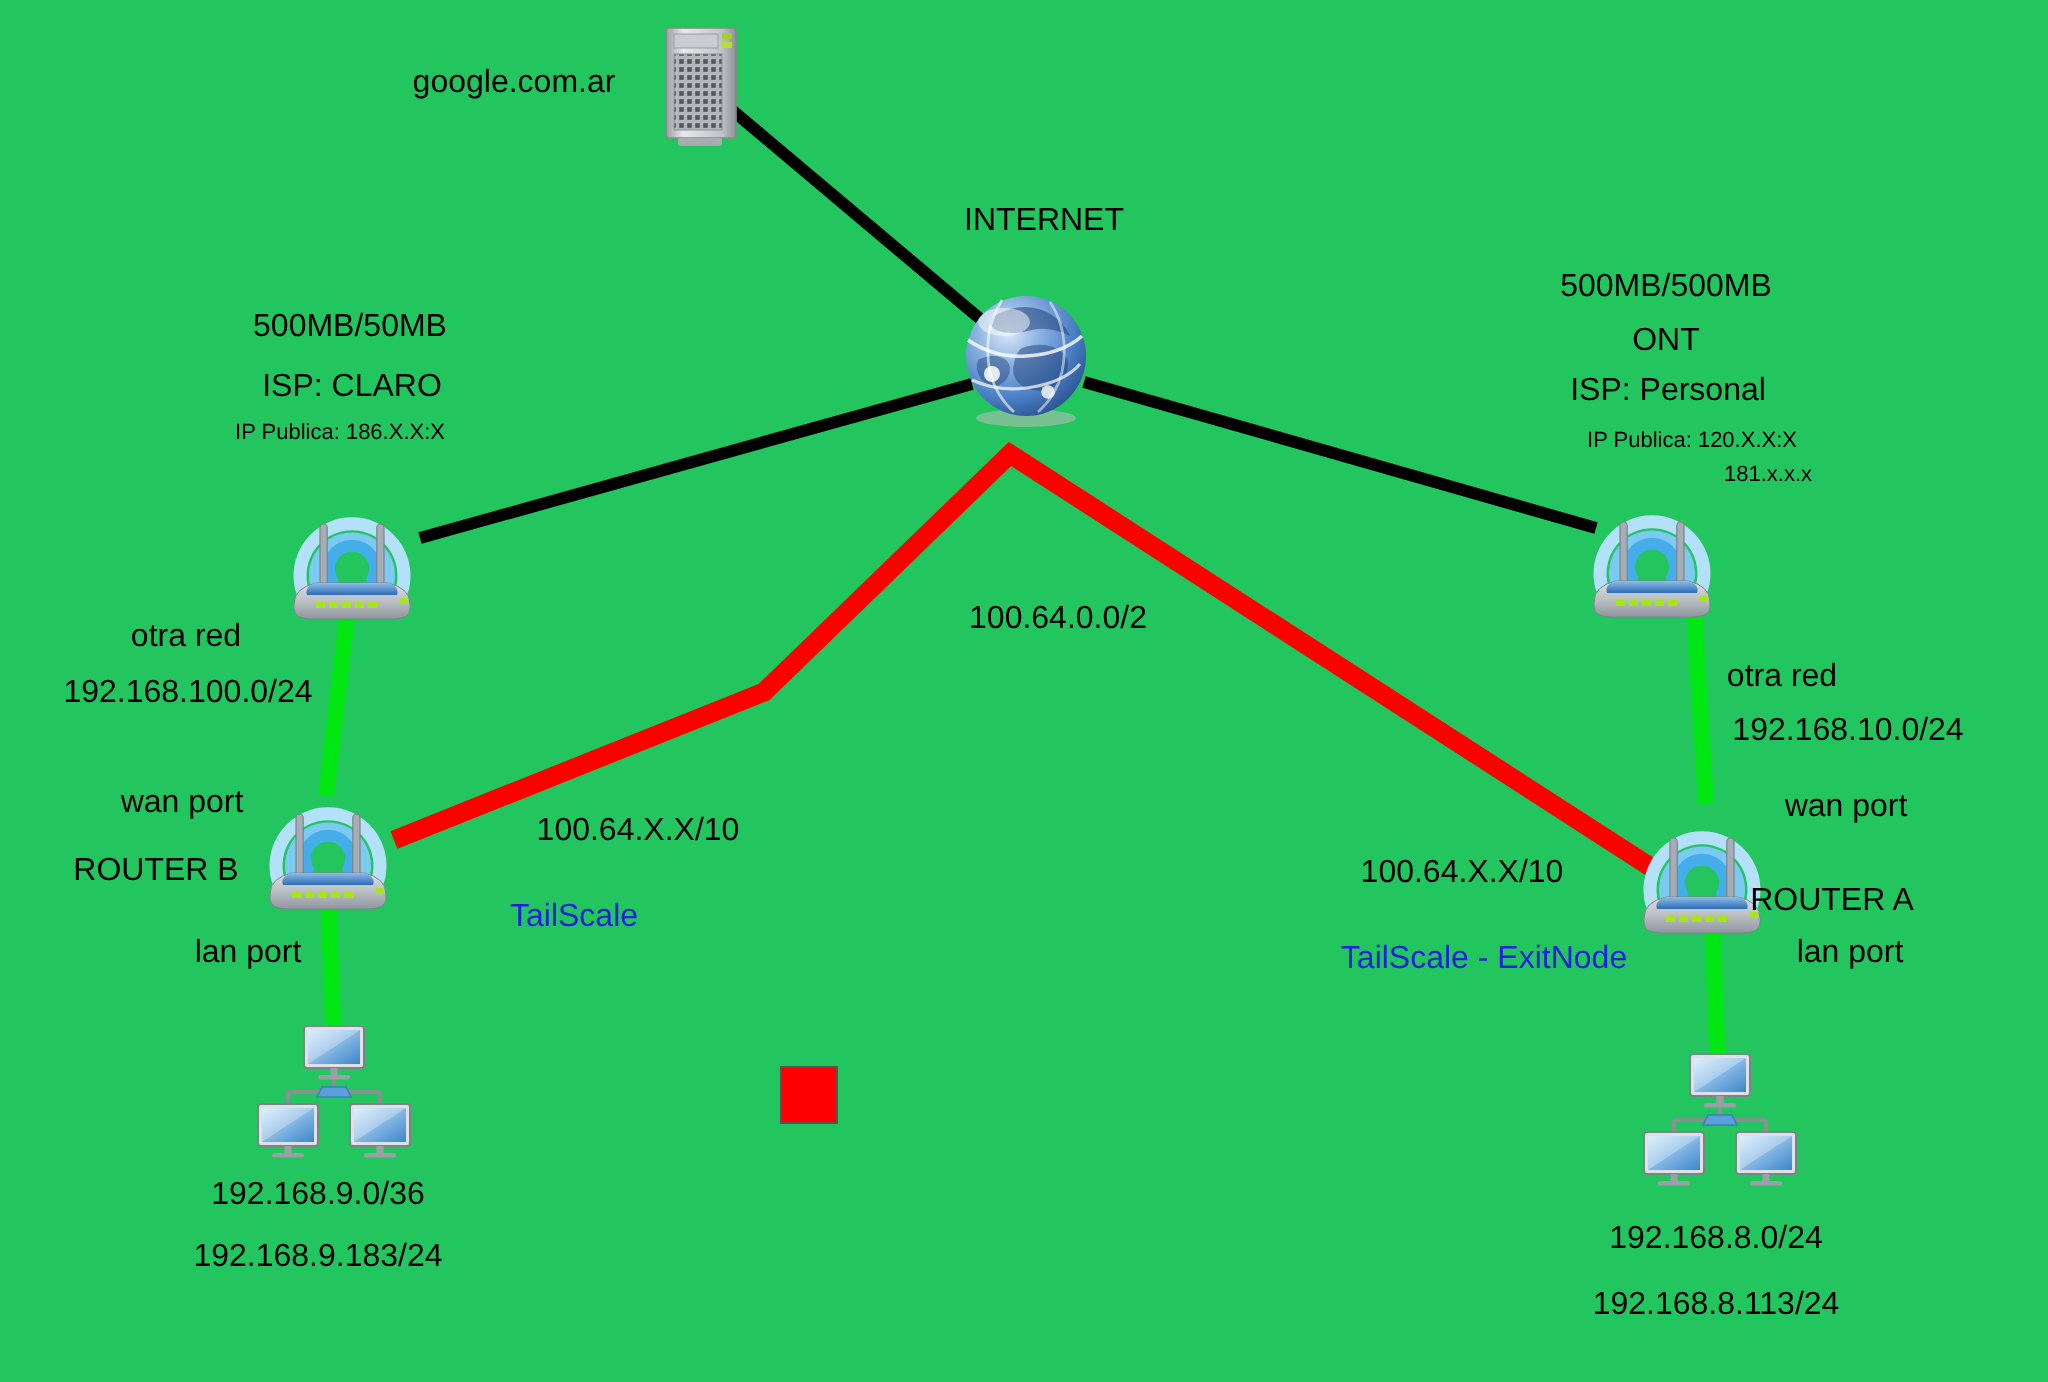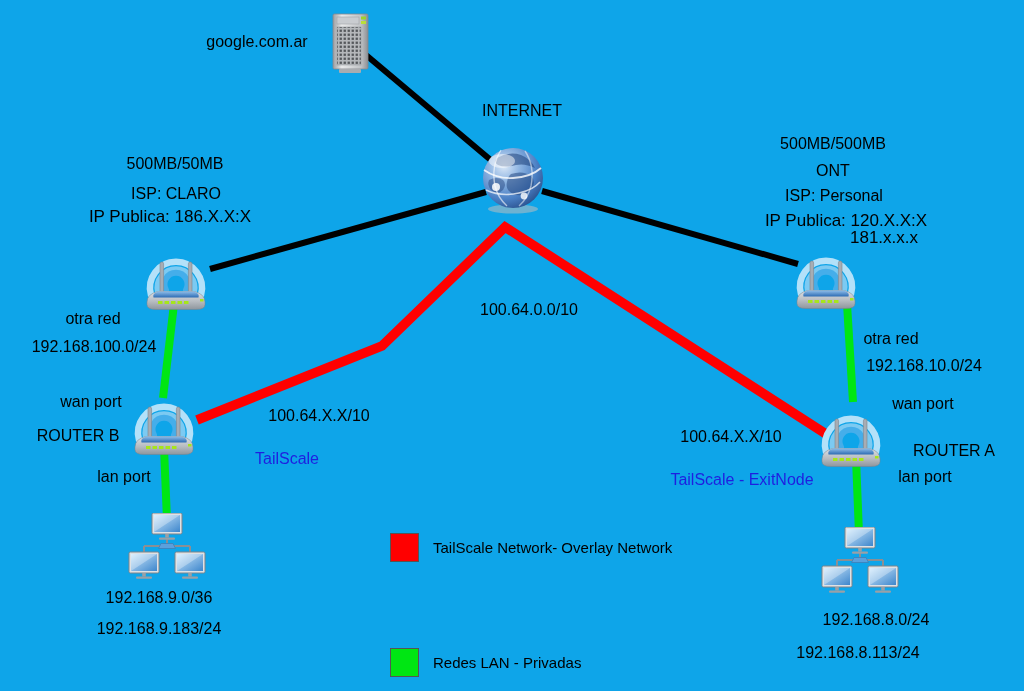--- a/index.html
+++ b/index.html
@@ -1,24 +1,24 @@
 <!DOCTYPE html>
 <html><head>
 <meta charset="utf-8">
 <style>
   html,body{margin:0;padding:0;background:#fff;}
   #canvas{
-    position:relative;width:1024px;height:691px;background:#0ea5e9;overflow:hidden;
+    position:relative;width:1024px;height:691px;background:#22c55e;overflow:hidden;
     font-family:"Liberation Sans", sans-serif;color:#000;
   }
   .lbl{
     position:absolute;transform:translate(-50%,-50%);
     white-space:nowrap;font-size:16px;line-height:1.15;text-align:center;color:#000;
   }
-  .lbl.small{font-size:17px;}
+  .lbl.small{font-size:11px;}
   .lbl.blue{color:#1f1fe0;}
   .abs{position:absolute;}
   #wires{position:absolute;left:0;top:0;}
   .legend-row{position:absolute;display:flex;align-items:center;gap:14px;}
   .swatch{width:29px;height:29px;border:1px solid #555;box-sizing:border-box;flex:0 0 auto;}
   .legend-label{font-size:15px;white-space:nowrap;}
 </style>
 </head>
 <body>
 
@@ -180,39 +180,34 @@
   <div class="lbl" style="left:93px;top:319px">otra red</div>
   <div class="lbl" style="left:94px;top:347px">192.168.100.0/24</div>
   <div class="lbl" style="left:91px;top:402px">wan port</div>
   <div class="lbl" style="left:78px;top:436px">ROUTER B</div>
   <div class="lbl" style="left:124px;top:477px">lan port</div>
   <div class="lbl" style="left:319px;top:416px">100.64.X.X/10</div>
   <div class="lbl blue" style="left:287px;top:459px">TailScale</div>
   <div class="lbl" style="left:159px;top:598px">192.168.9.0/36</div>
   <div class="lbl" style="left:159px;top:629px">192.168.9.183/24</div>
 
-  <div class="lbl" style="left:529px;top:310px">100.64.0.0/10</div>
+  <div class="lbl" style="left:529px;top:310px">100.64.0.0/2</div>
 
   <div class="lbl" style="left:833px;top:144px">500MB/500MB</div>
   <div class="lbl" style="left:833px;top:171px">ONT</div>
   <div class="lbl" style="left:834px;top:196px">ISP: Personal</div>
   <div class="lbl small" style="left:846px;top:221px">IP Publica: 120.X.X:X</div>
   <div class="lbl small" style="left:884px;top:238px">181.x.x.x</div>
   <div class="lbl" style="left:891px;top:339px">otra red</div>
   <div class="lbl" style="left:924px;top:366px">192.168.10.0/24</div>
   <div class="lbl" style="left:923px;top:404px">wan port</div>
-  <div class="lbl" style="left:954px;top:451px">ROUTER A</div>
+  <div class="lbl" style="left:916px;top:451px">ROUTER A</div>
   <div class="lbl" style="left:925px;top:477px">lan port</div>
   <div class="lbl" style="left:731px;top:437px">100.64.X.X/10</div>
   <div class="lbl blue" style="left:742px;top:480px">TailScale - ExitNode</div>
-  <div class="lbl" style="left:876px;top:620px">192.168.8.0/24</div>
+  <div class="lbl" style="left:858px;top:620px">192.168.8.0/24</div>
   <div class="lbl" style="left:858px;top:653px">192.168.8.113/24</div>
 
   <div class="legend-row" style="left:390px;top:533px">
     <span class="swatch" style="background: rgb(255, 0, 0);"></span>
-    <span class="legend-label">TailScale Network- Overlay Network</span>
   </div>
-  <div class="legend-row" style="left:390px;top:648px">
-    <span class="swatch" style="background: rgb(0, 230, 19);"></span>
-    <span class="legend-label">Redes LAN - Privadas</span>
-  </div>
 
 </div>
 
 </body></html>

